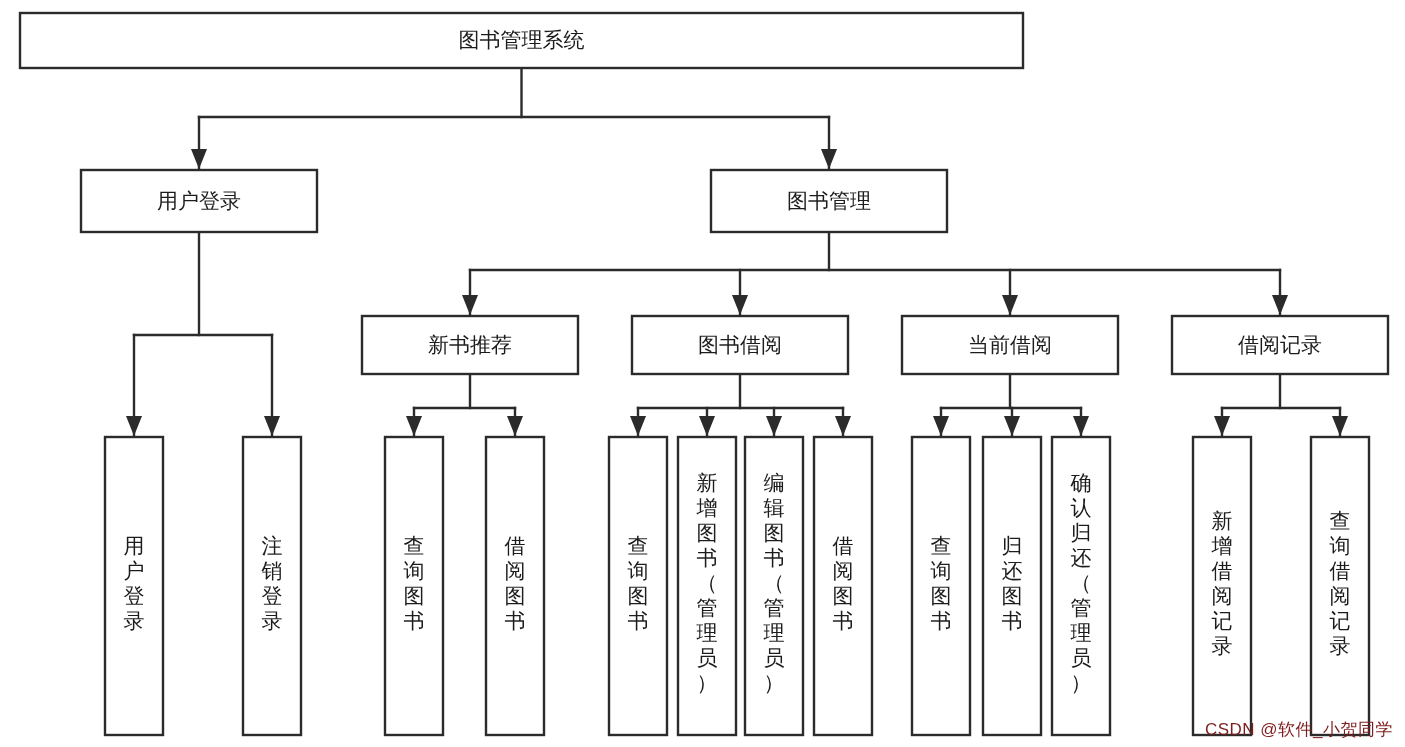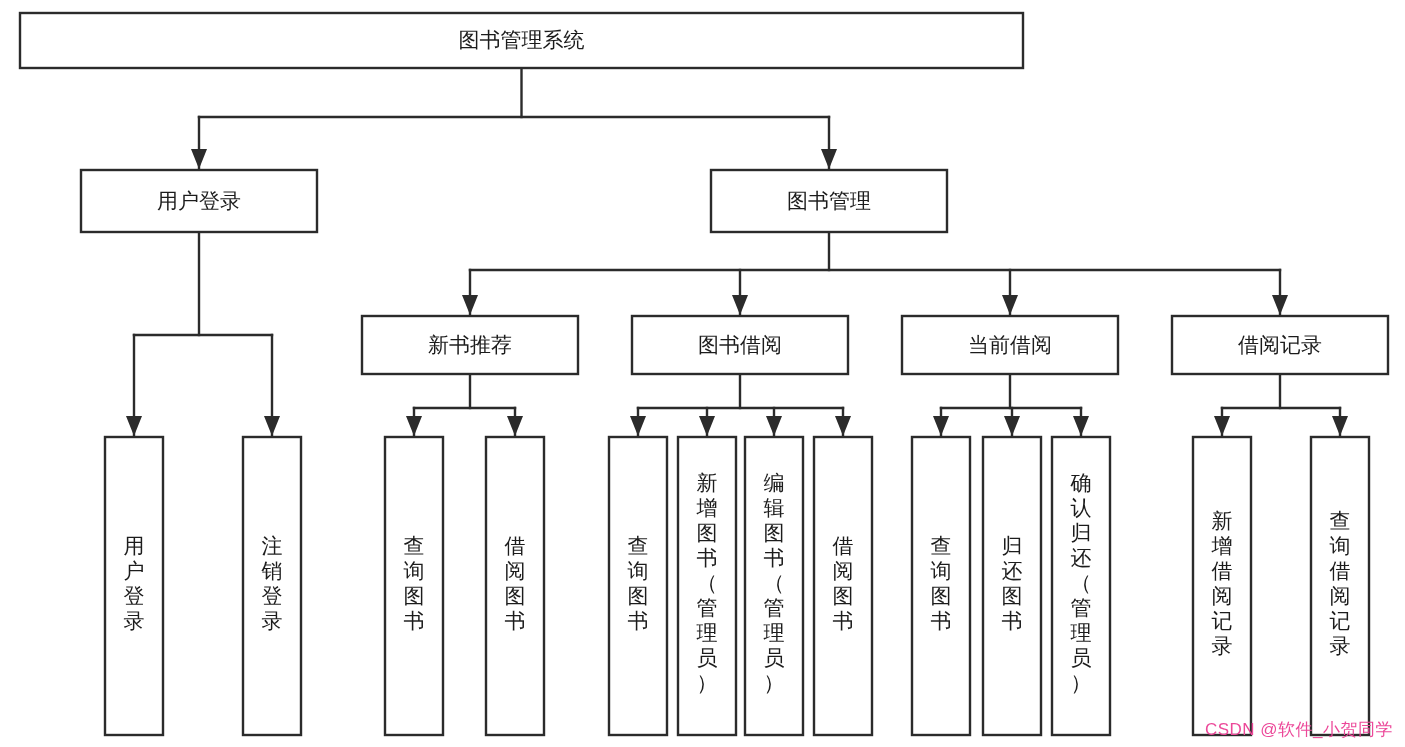--- a/index.html
+++ b/index.html
@@ -51,21 +51,21 @@
   .arrow-head {
     fill: #2b2b2b;
     stroke: none;
   }
   .watermark {
     position: absolute;
     right: 12px;
     bottom: 6px;
     font-family: "Liberation Sans", "DejaVu Sans", sans-serif;
     font-size: 17px;
-    color: #ec4899;
+    color: #7f1d1d;
     letter-spacing: 0.5px;
     white-space: nowrap;
     user-select: none;
   }
 </style>
 </head>
 <body>
 
 <div id="diagram-root">
   <svg class="flow" viewBox="0 0 1405 747">

